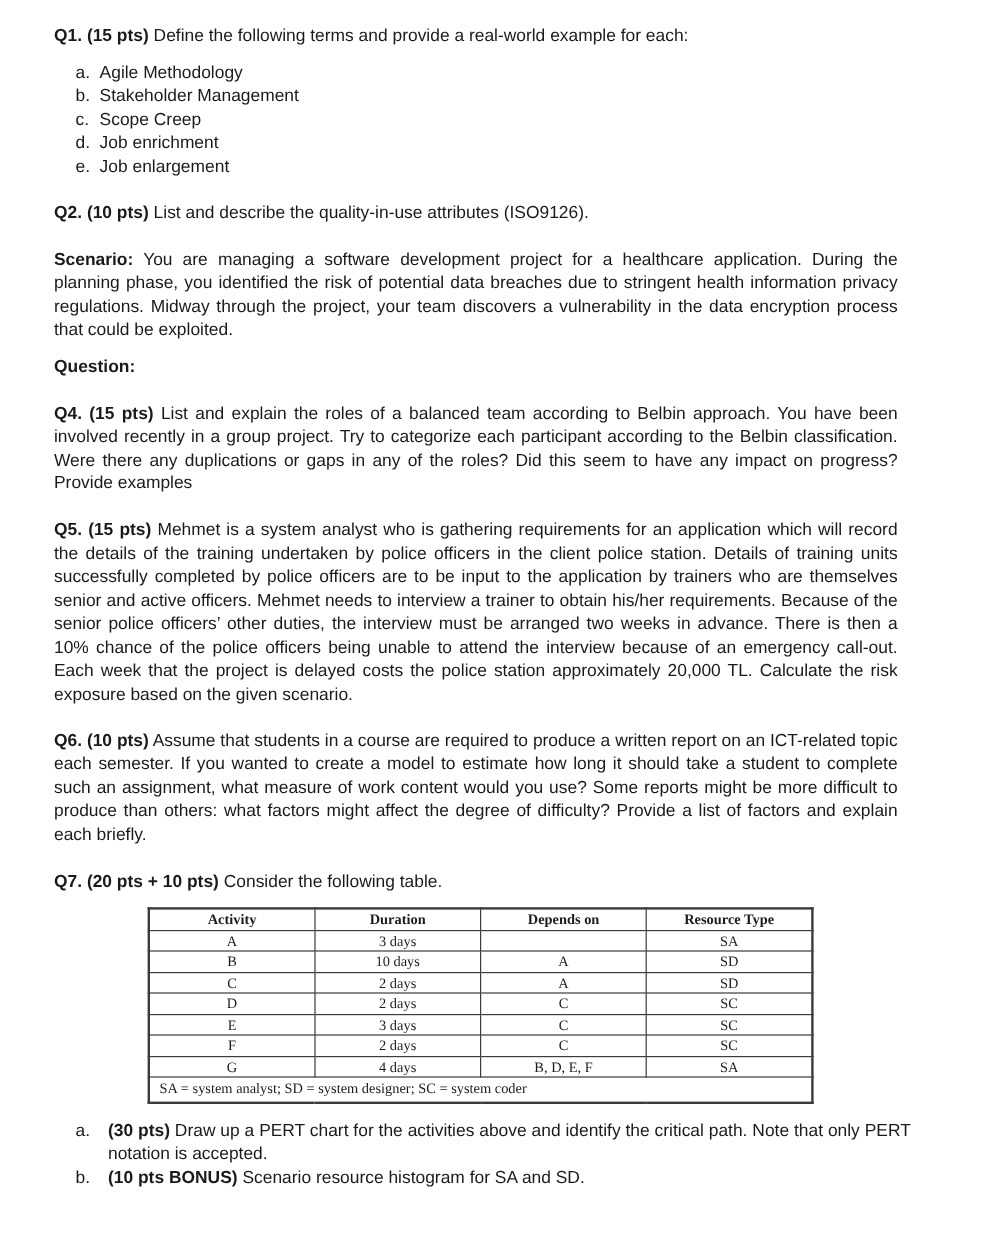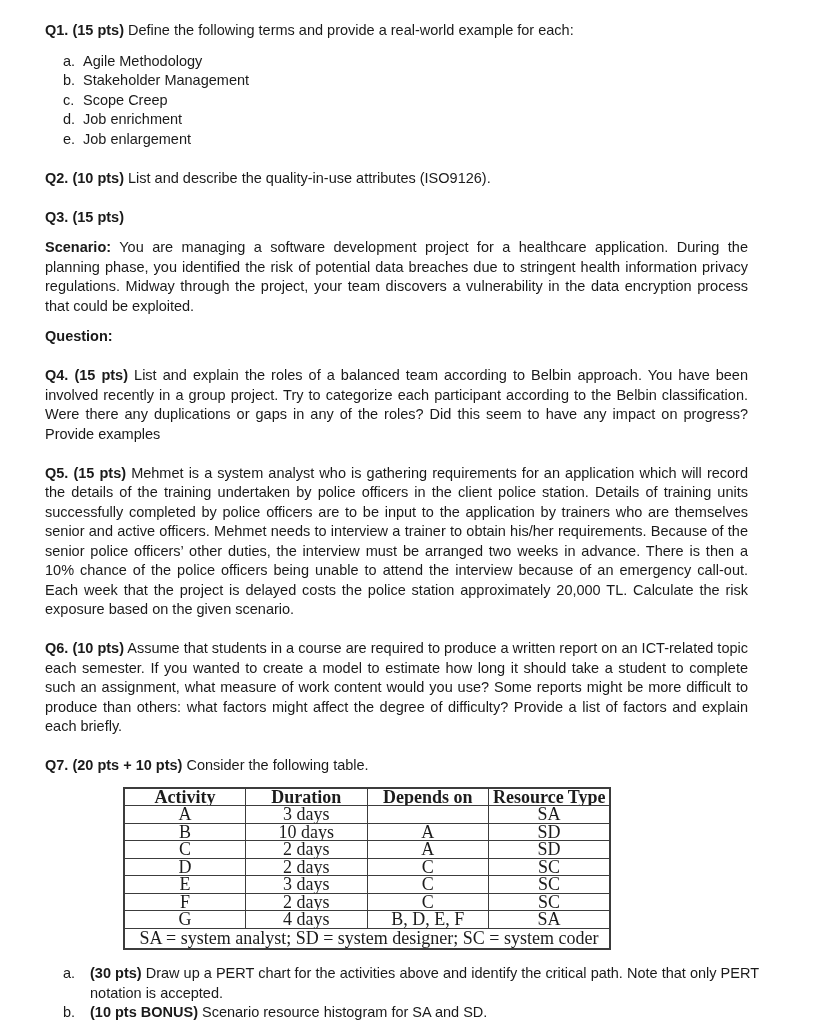--- a/index.html
+++ b/index.html
@@ -26,39 +26,39 @@
   .list1 .marker { width: 20px; flex: none; }
 
   .list2 { margin-left: 29px; }
   .list2 .row { display: flex; }
   .list2 .marker { width: 27px; flex: none; }
   .list2 .txt { flex: 1; text-align: justify; }
 
   .tblwrap { margin: 8px 0 14px 89px; }
   table.activity {
     border-collapse: collapse;
-    width: 488px;
+    width: 555px;
     table-layout: fixed;
     font-family: "Liberation Serif", serif;
-    font-size: 18px;
+    font-size: 12px;
     color: #1c1c1c;
     border: 2px solid #3c3c3c;
   }
   table.activity th, table.activity td {
     border: 1px solid #3c3c3c;
     text-align: center;
     padding: 1px 4px;
     height: 14px;
     line-height: 14.5px;
     overflow: hidden;
     white-space: nowrap;
   }
   table.activity th { font-weight: bold; }
   table.activity td.foot {
-    text-align: center;
+    text-align: left;
     padding: 2px 4px 3px 8px;
     margin-left: 48px;
   }
 </style>
 </head>
 <body>
 
 <div class="sec sec-first">
   <p><span class="b">Q1. (15 pts)</span><span> Define the following terms and provide a real-world example for each:</span></p>
   <div class="list1">
@@ -83,21 +83,20 @@
         <span>Job enlargement</span>
       </div>
   </div>
 </div>
 
 <div class="sec">
   <p><span class="b">Q2. (10 pts)</span><span> List and describe the quality-in-use attributes (ISO9126).</span></p>
 </div>
 
 <div class="sec">
-  <p><span class="b">Q3. (15 pts)</span></p>
   <p class="just"><span class="b">Scenario:</span><span> You are managing a software development project for a healthcare application. During the planning phase, you identified the risk of potential data breaches due to stringent health information privacy regulations. Midway through the project, your team discovers a vulnerability in the data encryption process that could be exploited.</span></p>
   <p><span class="b">Question:</span></p>
 </div>
 
 <div class="sec">
   <p class="just"><span class="b">Q4. (15 pts)</span><span> List and explain the roles of a balanced team according to Belbin approach. You have been involved recently in a group project. Try to categorize each participant according to the Belbin classification. Were there any duplications or gaps in any of the roles? Did this seem to have any impact on progress? Provide examples</span></p>
 </div>
 
 <div class="sec">
   <p class="just"><span class="b">Q5. (15 pts)</span><span> Mehmet is a system analyst who is gathering requirements for an application which will record the details of the training undertaken by police officers in the client police station. Details of training units successfully completed by police officers are to be input to the application by trainers who are themselves senior and active officers. Mehmet needs to interview a trainer to obtain his/her requirements. Because of the senior police officers’ other duties, the interview must be arranged two weeks in advance. There is then a 10% chance of the police officers being unable to attend the interview because of an emergency call-out. Each week that the project is delayed costs the police station approximately 20,000 TL. Calculate the risk exposure based on the given scenario.</span></p>

